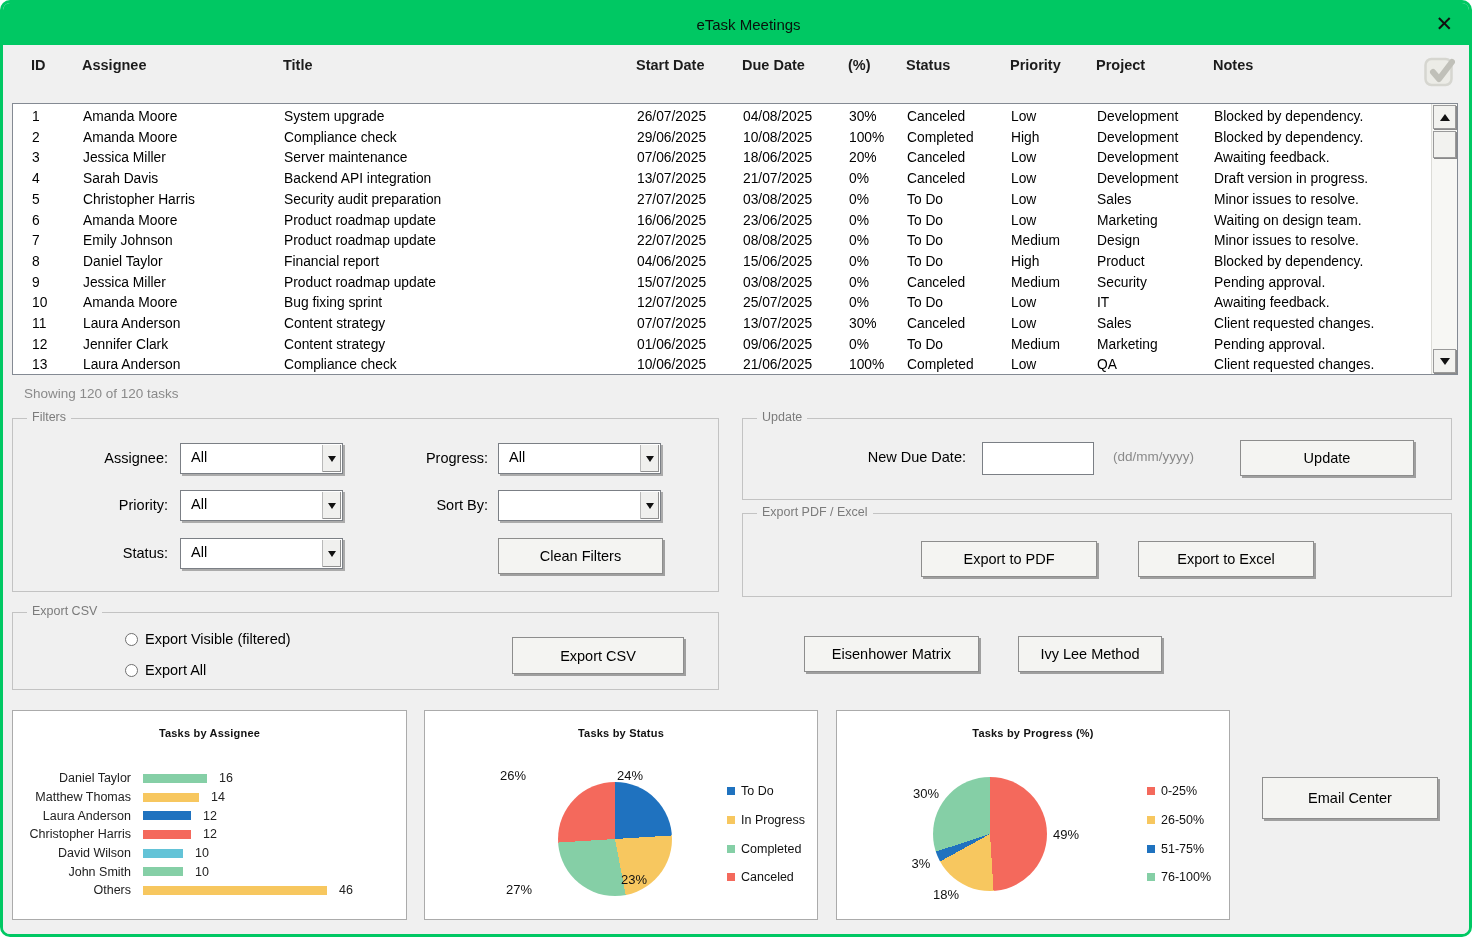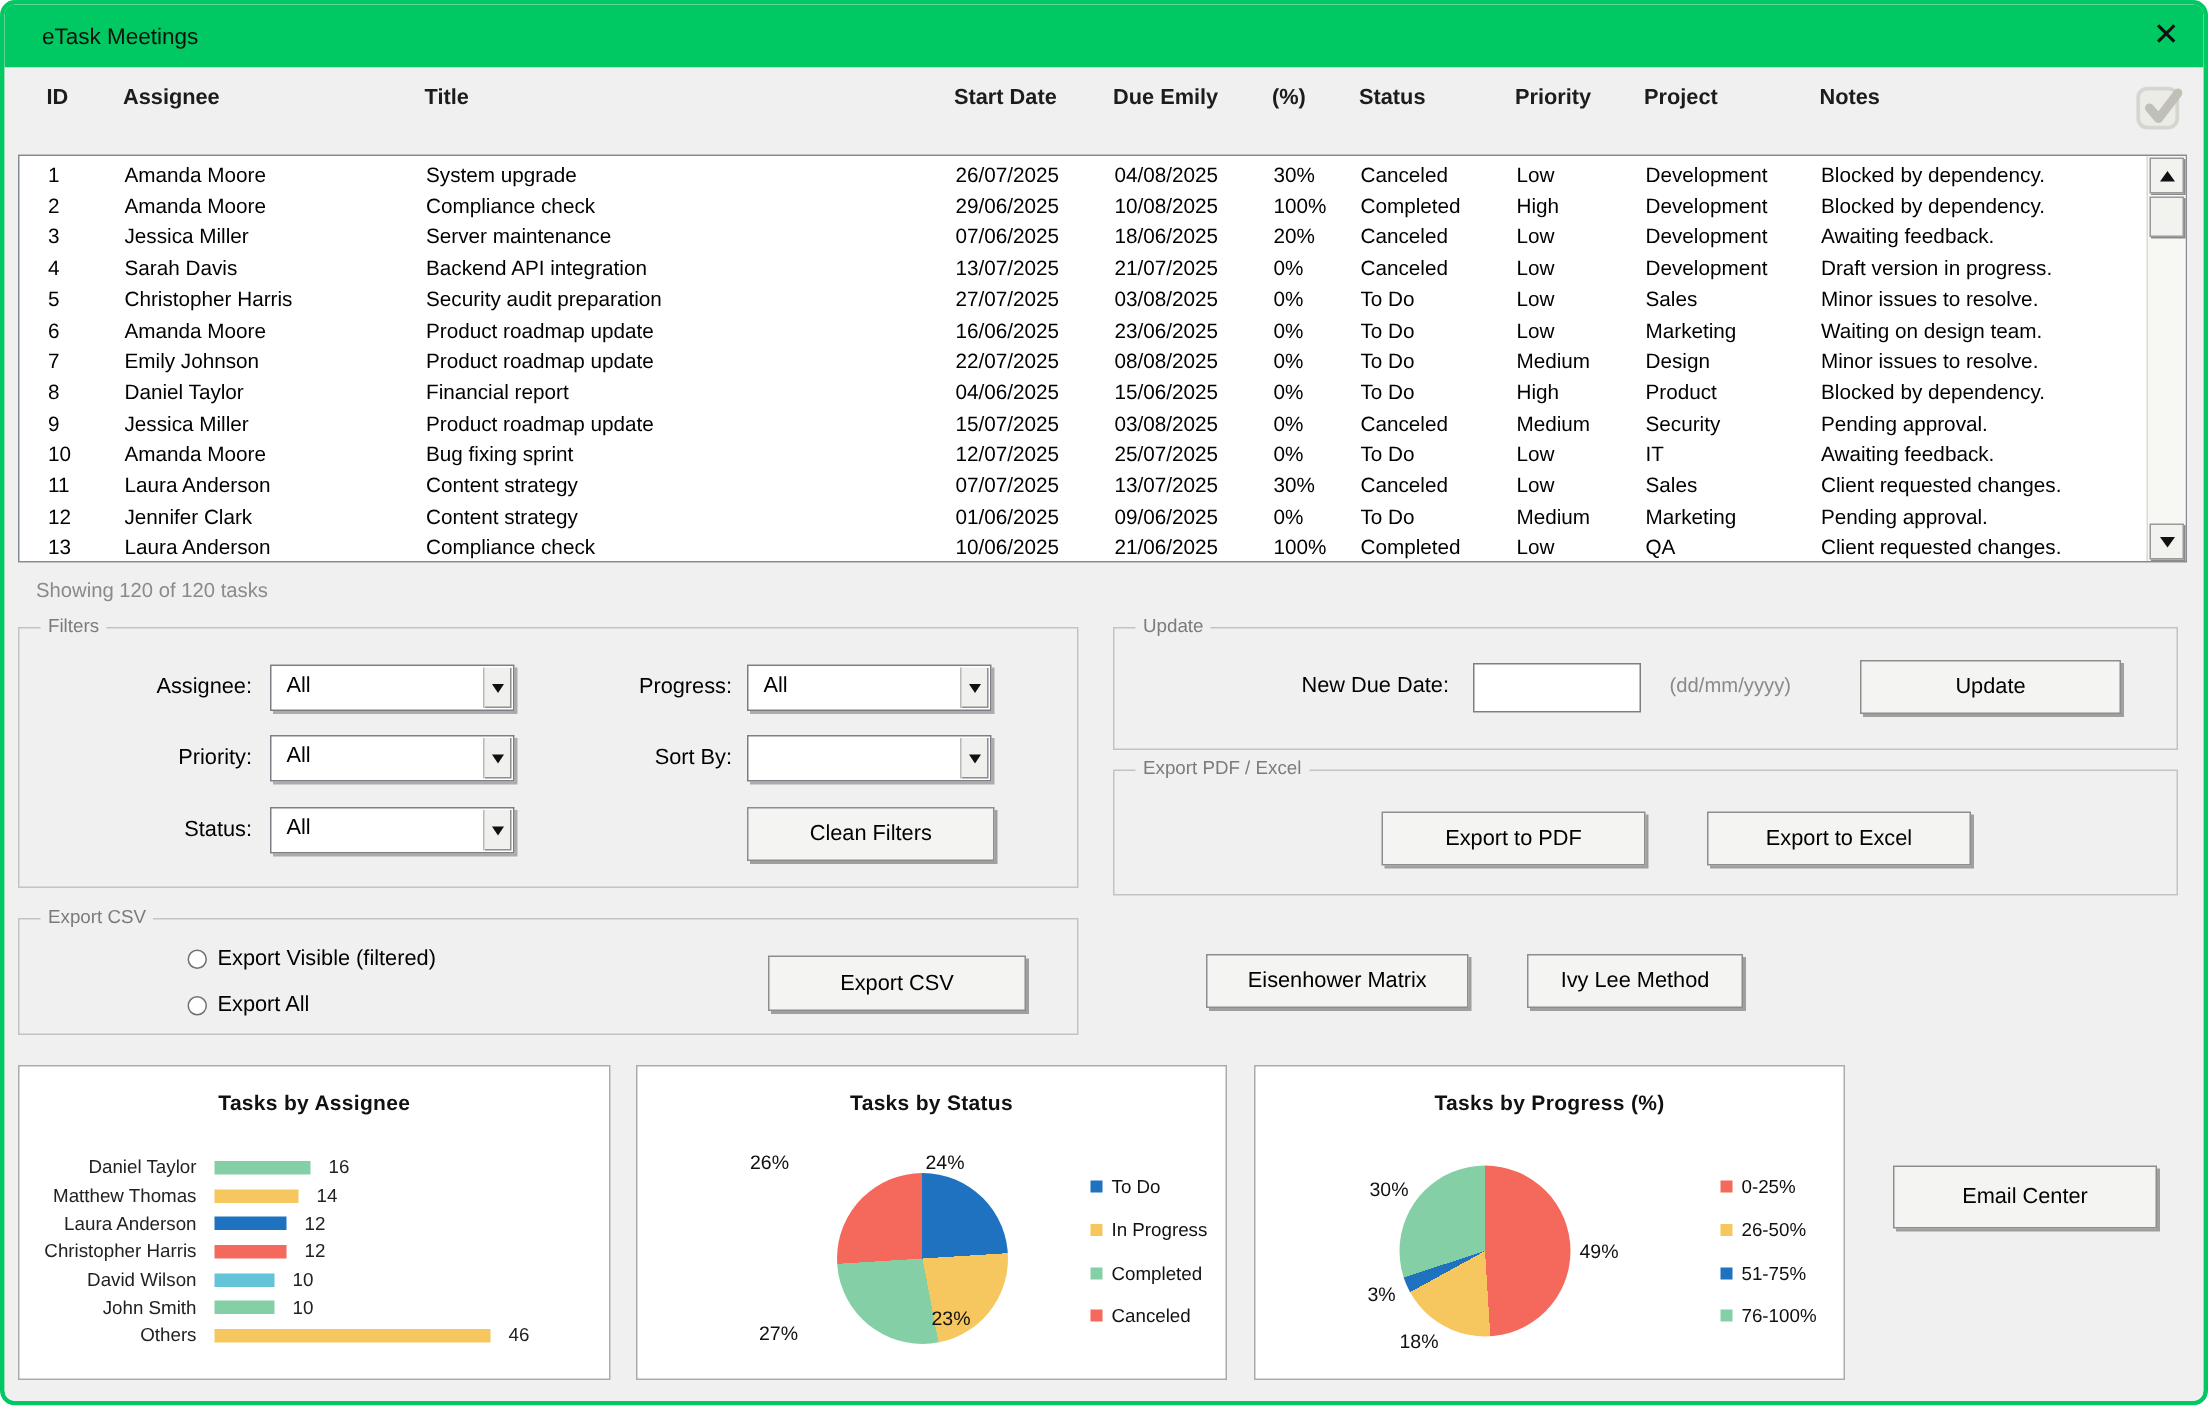--- a/index.html
+++ b/index.html
@@ -2,21 +2,21 @@
 <html><head>
 <meta charset="utf-8">
 <style>
   * { margin:0; padding:0; box-sizing:border-box; }
   html,body { background:#ffffff; font-family:"Liberation Sans", sans-serif; }
   .window {
     position:relative; width:1472px; height:937px;
     border:3px solid #00c863; border-radius:10px; overflow:hidden; background:#f0f0f0;
   }
   .titlebar {
-    height:42px; background:#00c863; display:flex; align-items:center; position:relative;
+    height:42px; background:#00c863; display:flex; align-items:center; position:relative;justify-content:center;
   }
   .titlebar .title { margin-left:25px; font-size:15px; color:#08130b; }
   .titlebar .close-x {
     position:absolute; right:16px; top:8px; font-size:21px; font-weight:300; color:#101010;
     cursor:default; line-height:26px;
   }
   .body { position:relative; width:100%; height:889px; background:#f0f0f0; }
 
   
   .hdr { position:absolute; top:12px; left:0; right:0; height:24px; }
@@ -62,21 +62,21 @@
 
   .tbox { position:absolute; background:#fff; border:1px solid #7b7f85; font-size:14px; padding:0 6px; }
   .hint { position:absolute; font-size:13.5px; color:#8a8a8a; white-space:nowrap; }
 
   .radio-row { position:absolute; display:flex; align-items:center; }
   .radio-circ { width:13px; height:13px; border-radius:50%; background:#fff; border:1px solid #707070; margin-right:7px; }
   .radio-lbl { font-size:14.5px; color:#000; }
 
   
   .chart-panel { position:absolute; top:665px; height:210px; background:#fff; border:1px solid #ababab; }
-  .chart-title { text-align:center; margin-top:16px; font-size:14px; font-weight:bold; color:#111; letter-spacing:.2px; }
+  .chart-title { text-align:center; margin-top:16px; font-size:11px; font-weight:bold; color:#111; letter-spacing:.2px; }
 
   .bar-rows { position:absolute; top:58px; left:0; right:0; }
   .bar-row { display:flex; align-items:center; height:18.7px; }
   .bar-label { width:118px; text-align:right; font-size:12.5px; color:#222; flex:0 0 118px; }
   .bar-rect { height:9px; margin-left:12px; }
   .bar-val { margin-left:12px; font-size:12.5px; color:#222; }
 
   .pie { position:absolute; width:114px; height:114px; border-radius:50%; }
   .pie-label { position:absolute; transform:translate(-50%,-50%); font-size:13px; color:#111; white-space:nowrap; }
   .legend { position:absolute; }
@@ -93,21 +93,21 @@
     <span class="close-x">✕</span>
   </div>
 
   <div class="body">
 
     <div class="hdr" id="table-header">
         <span style="left: 28px;">ID</span>
         <span style="left: 79px;">Assignee</span>
         <span style="left: 280px;">Title</span>
         <span style="left: 633px;">Start Date</span>
-        <span style="left: 739px;">Due Emily</span>
+        <span style="left: 739px;">Due Date</span>
         <span style="left: 845px;">(%)</span>
         <span style="left: 903px;">Status</span>
         <span style="left: 1007px;">Priority</span>
         <span style="left: 1093px;">Project</span>
         <span style="left: 1210px;">Notes</span>
       </div>
 
     <span class="check-icon">
       <svg width="32" height="36" viewBox="0 0 32 36">
         <rect x="2.5" y="8" width="26" height="26" rx="6" fill="#ecece7" stroke="#d6d6d0" stroke-width="2.5"></rect>

